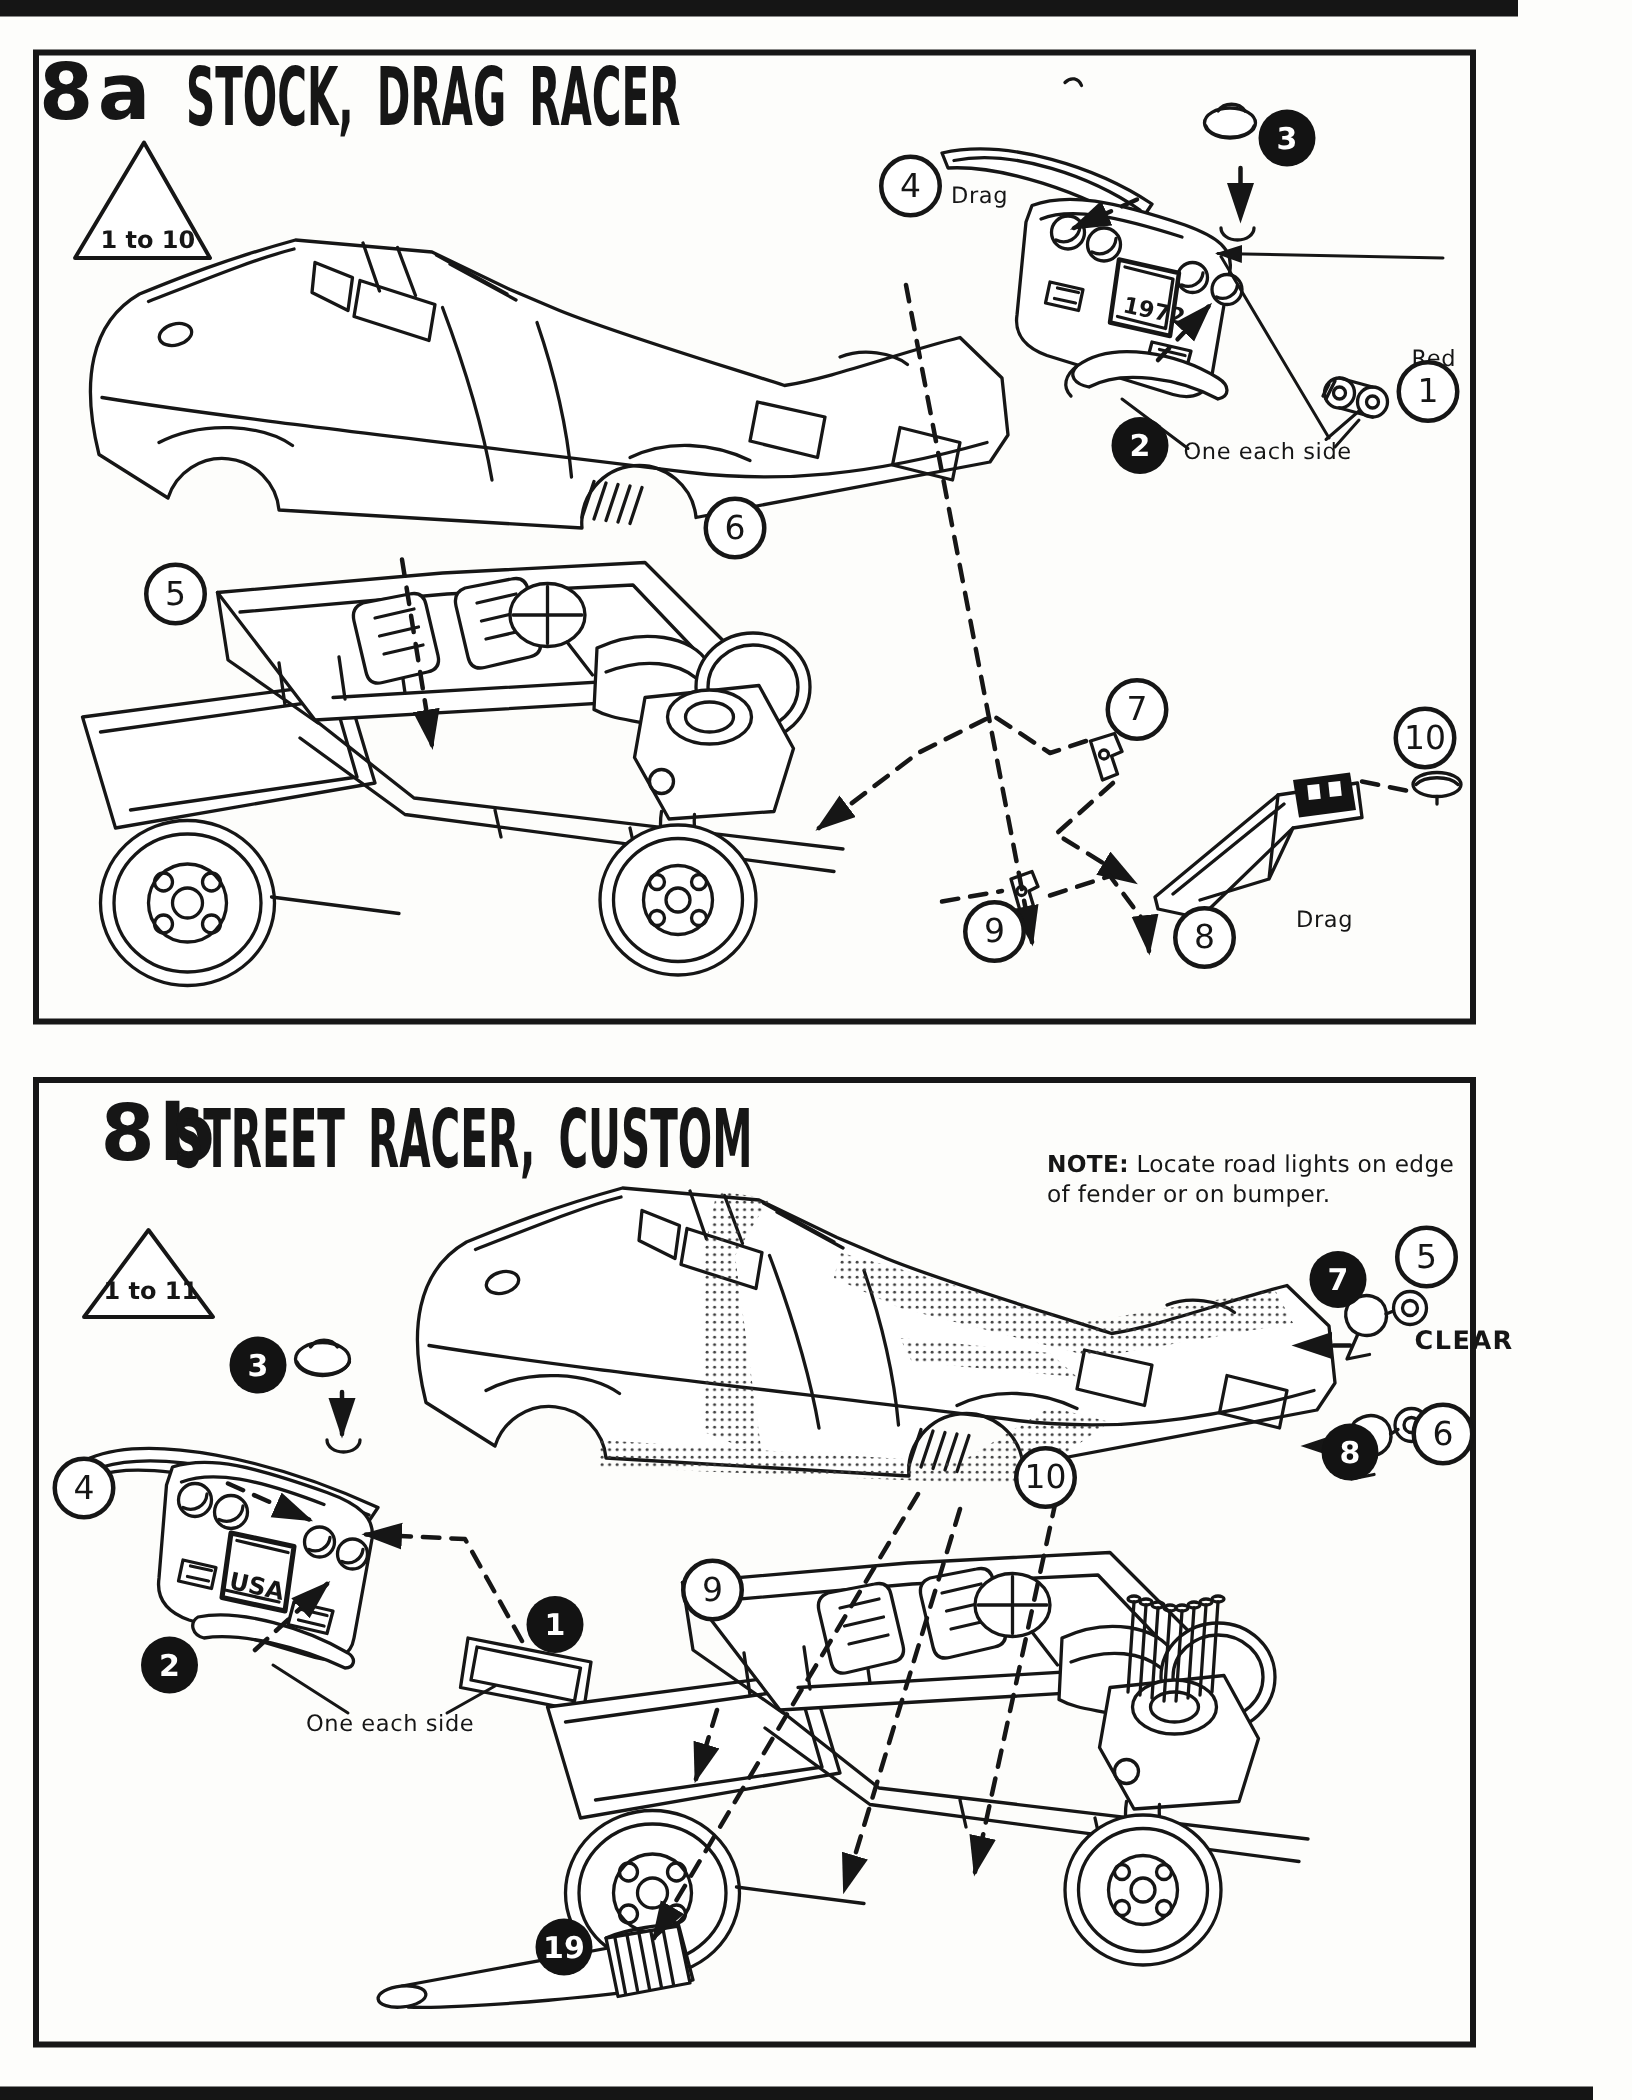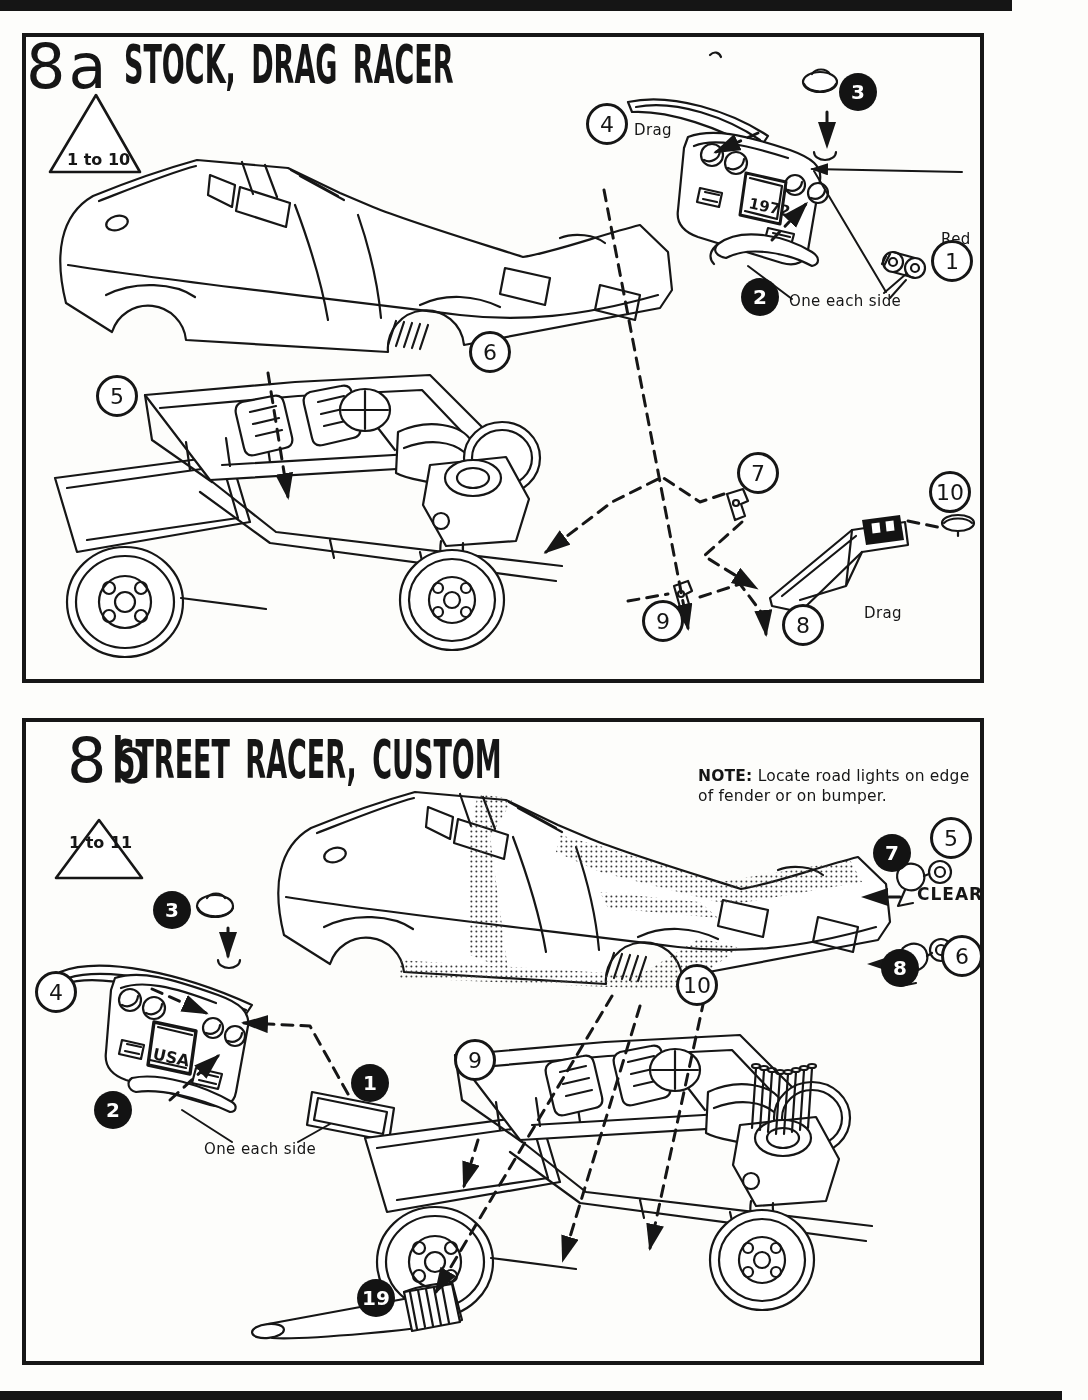--- a/index.html
+++ b/index.html
@@ -2,30 +2,30 @@
 <html><head>
 <meta charset="utf-8">
 <style>
   html,body{margin:0;padding:0;background:#e9e9e6;}
   .page{position:relative;width:1088px;height:1400px;background:#fdfdfb;overflow:hidden;
         font-family:"DejaVu Sans","Liberation Sans",sans-serif;color:#161616;}
   .bar{position:absolute;background:#151515;}
   .panel{position:absolute;border:4px solid #171717;box-sizing:border-box;background:transparent;z-index:1;}
   #art{position:absolute;left:0;top:0;z-index:2;}
   .txt{position:absolute;z-index:3;}
-  .panel-id{font-weight:normal;font-size:62px;letter-spacing:3px;line-height:1;}
+  .panel-id{font-weight:bold;font-size:52px;letter-spacing:3px;line-height:1;}
   .panel-title{font-weight:bold;font-size:54px;line-height:1;white-space:nowrap;word-spacing:12px;
                transform:scaleX(.5);transform-origin:left top;margin:0;}
   .callout{position:absolute;z-index:3;border-radius:50%;display:flex;align-items:center;justify-content:center;
            box-sizing:border-box;font-family:"DejaVu Sans",sans-serif;}
   .callout.outline{width:42px;height:42px;border:3px solid #161616;background:#fff;color:#161616;
                    font-size:22px;font-weight:500;}
   .callout.filled{width:38px;height:38px;background:#131313;color:#fff;font-size:20px;font-weight:bold;}
   .lbl{font-size:15px;white-space:nowrap;letter-spacing:.4px;}
-  .lbl.bold{font-weight:bold;font-size:17px;letter-spacing:1px;}
+  .lbl.bold{font-weight:bold;font-size:17px;letter-spacing:1px;margin-left:26px;}
   .note{width:276px;font-size:15.5px;line-height:19.5px;letter-spacing:.2px;}
   .note b{font-weight:bold;}
   .tri-label{font-size:16px;font-weight:bold;white-space:nowrap;}
 </style>
 </head>
 <body>
 
 <div class="page">
 
   <div class="bar" style="left:0;top:0;width:1012px;height:11px;"></div>
@@ -288,21 +288,21 @@
   <div class="callout filled" style="left:741px;top:278px;">2</div>
   <div class="callout outline" style="left:469px;top:331px;">6</div>
   <div class="callout outline" style="left:96px;top:375px;">5</div>
   <div class="callout outline" style="left:737px;top:452px;">7</div>
   <div class="callout outline" style="left:929px;top:471px;">10</div>
   <div class="callout outline" style="left:642px;top:600px;">9</div>
   <div class="callout outline" style="left:782px;top:604px;">8</div>
 
   <span class="txt panel-id" style="left:26px;top:730px;margin-left:41px;">8b</span>
   <h1 class="txt panel-title" style="left:116px;top:733px;">STREET RACER, CUSTOM</h1>
-  <span class="txt tri-label" style="left:69px;top:833px;">1 to 11</span>
+  <span class="txt tri-label" style="left:69px;top:851px;">1 to 11</span>
 
   <div class="txt note" style="left:698px;top:767px;">
     <b>NOTE:</b>
     <span>Locate road lights on edge of fender or on bumper.</span>
   </div>
 
   <span class="txt lbl bold" style="left:917px;top:884px;">CLEAR</span>
   <span class="txt lbl" style="left:204px;top:1140px;">One each side</span>
 
   <div class="callout filled" style="left:153px;top:891px;">3</div>

